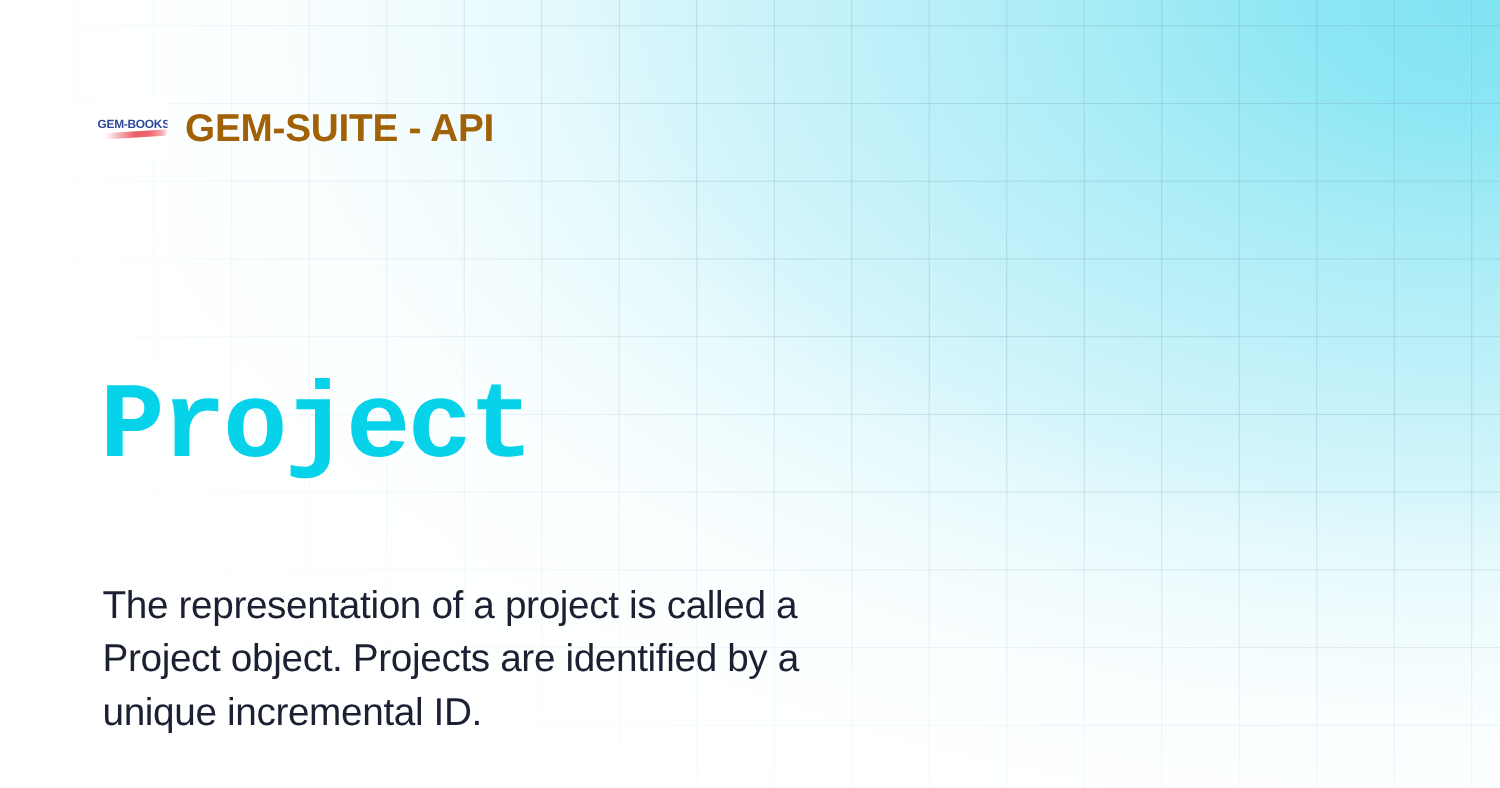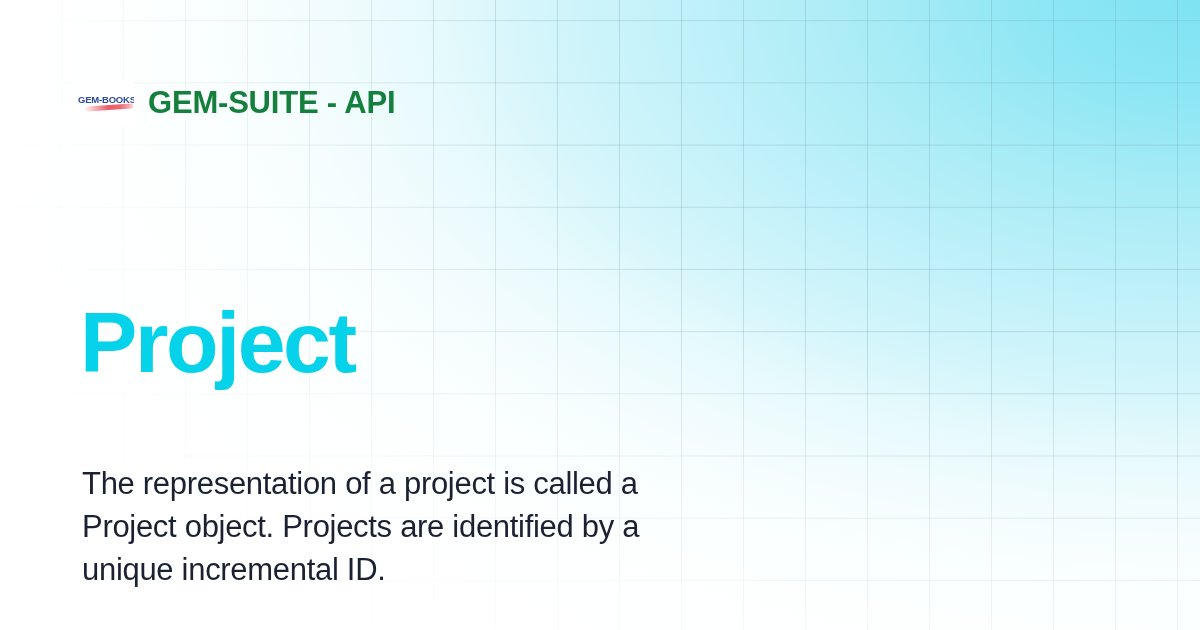--- a/index.html
+++ b/index.html
@@ -145,31 +145,31 @@
         rgba(243,150,155,0.75) 92%,
         rgba(250,200,202,0.25) 100%);
     border-radius: 3px;
     transform: skewY(-3.5deg);
   }
   .header-title {
     font-family: "Liberation Sans", sans-serif;
     font-weight: 700;
     font-size: 31px;
     letter-spacing: -0.2px;
-    color: #15803d;
+    color: #a16207;
     white-space: nowrap;
     line-height: 34px;
   }
 
   
   .page-title {
     position: absolute;
     left: 80px;
     top: 296px;
-    font-family: Liberation Sans, sans-serif;
+    font-family: Liberation Mono, monospace;
     font-weight: 700;
     font-size: 86px;
     line-height: 92px;
     letter-spacing: -2.4px;
     color: #06d2ea;
     white-space: nowrap;
   }
 
   
   .page-desc {

